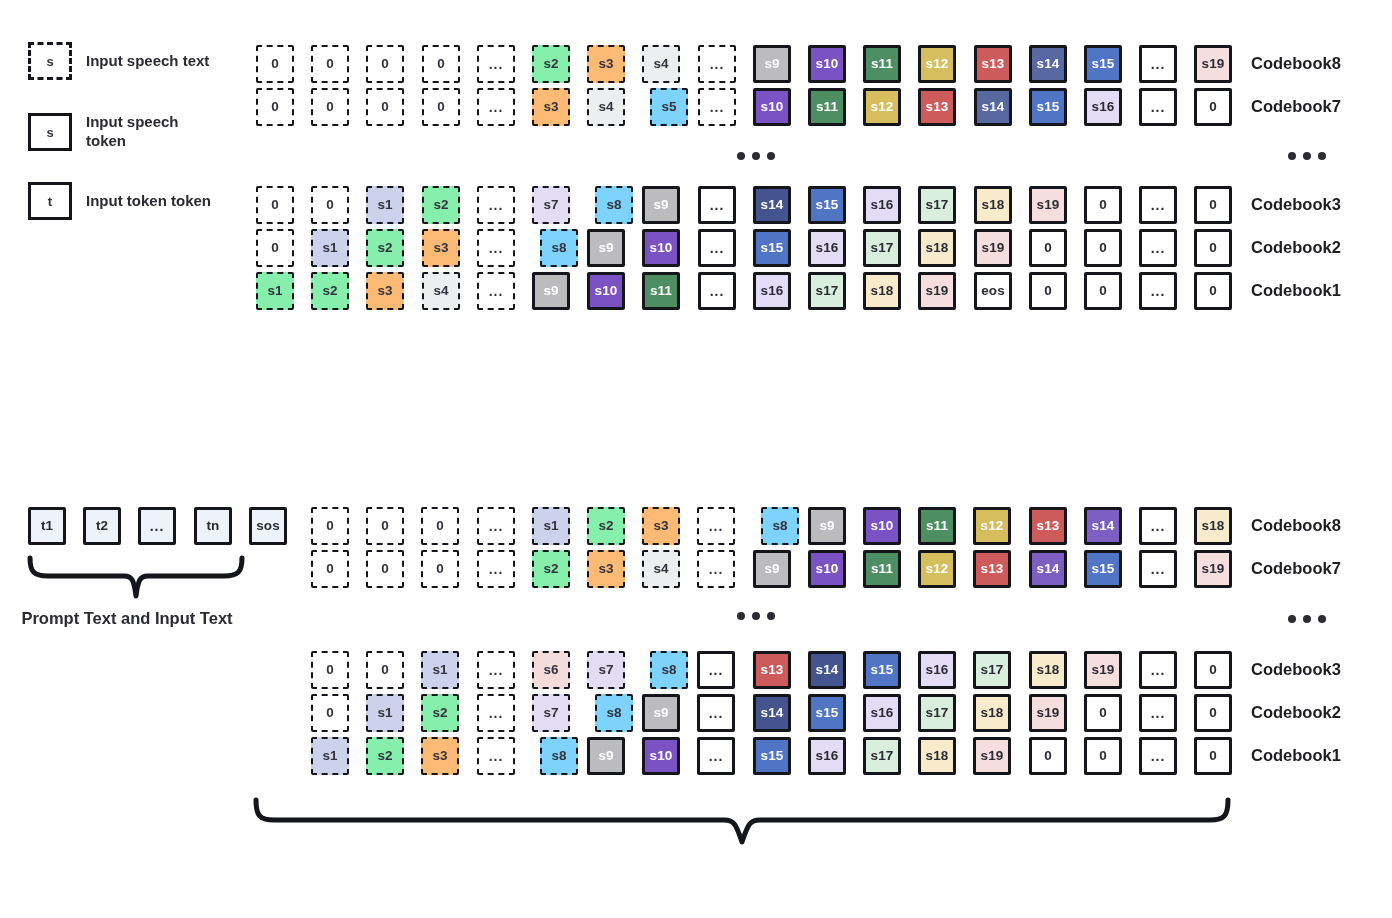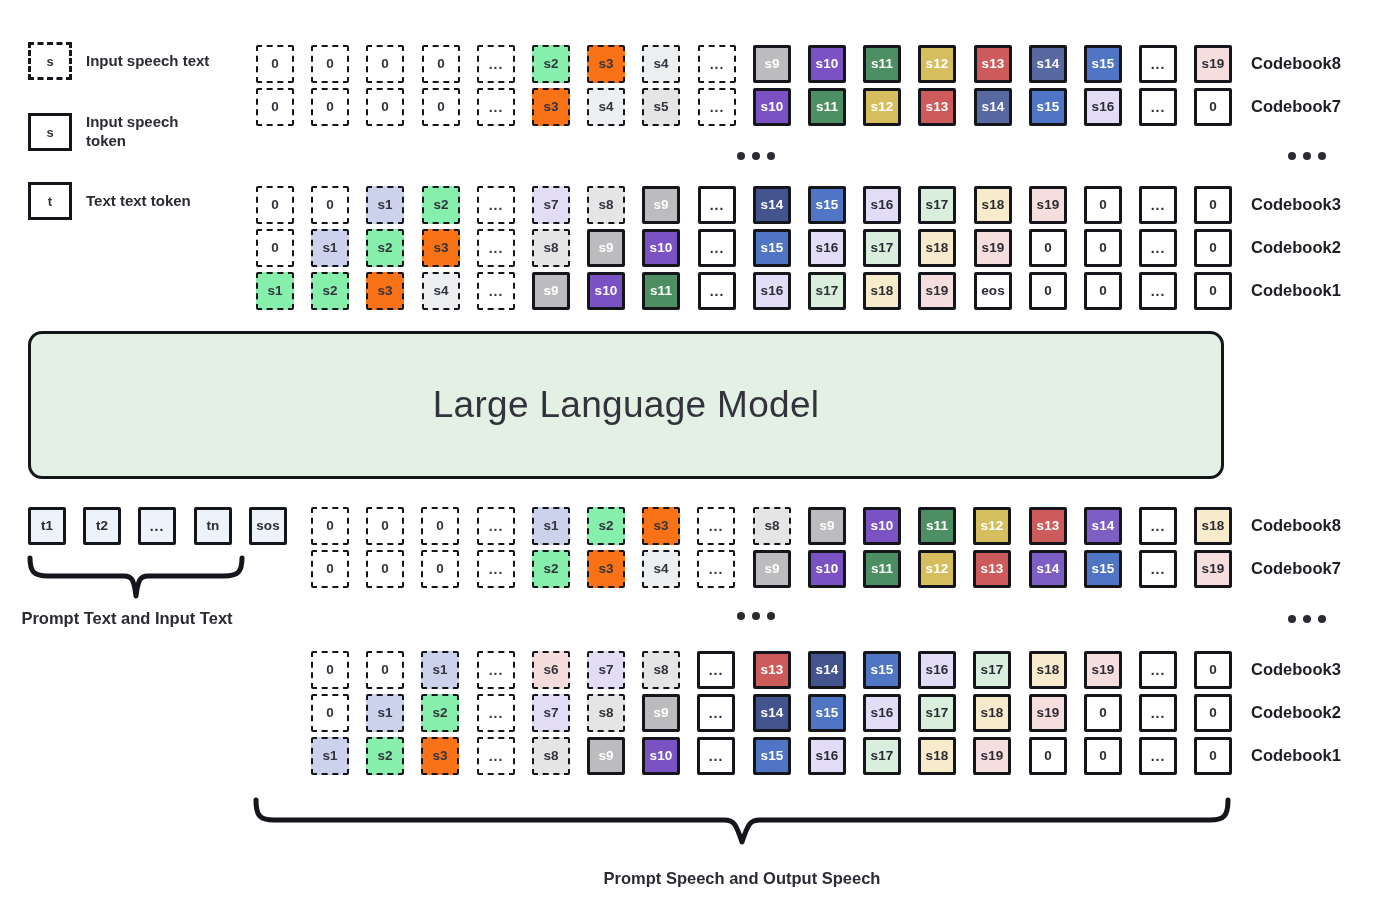--- a/index.html
+++ b/index.html
@@ -23,23 +23,23 @@
     background:#ffffff;
   }
   .cell.dashed{border:2.6px dashed #15151c;font-weight:600;color:#33333d;}
   .cell.solid{border:3px solid #15151c;}
   .cell.text{border:3px solid #15151c;background:#eef2fa;font-weight:600;color:#2b2b33;}
   .cell.ell{font-size:14px;letter-spacing:1px;font-weight:700;}
 
   
   .f-none   {background:#ffffff;}
   .f-lgreen {background:#86efac;}
-  .f-lcream {background:#f97316;}
+  .f-lcream {background:#fdba74;}
   .f-lgrey  {background:#eceef0;}
-  .f-lblue  {background:#e5e5e5;}
+  .f-lblue  {background:#7dd3fc;margin-left:8px;}
   .f-lperi  {background:#ccd2ec;}
   .f-llilac {background:#e2dcf4;}
   .f-lpink  {background:#f4dcdc;}
 
   
   .f-grey   {background:#bcbcbf;color:#ffffff;}
   .f-purple {background:#7b52c4;color:#ffffff;}
   .f-green  {background:#4d8f63;color:#ffffff;}
   .f-gold   {background:#d6be5e;color:#ffffff;}
   .f-red    {background:#ce5b5b;color:#ffffff;}
@@ -103,21 +103,21 @@
       <div class="legend-item" style="left: 28px; top: 42px;">
         <div class="legend-box dashed">s</div>
         <div class="legend-label">Input speech text</div>
       </div>
       <div class="legend-item" style="left: 28px; top: 113px;">
         <div class="legend-box solid">s</div>
         <div class="legend-label">Input speech token</div>
       </div>
       <div class="legend-item" style="left: 28px; top: 182px;">
         <div class="legend-box solid">t</div>
-        <div class="legend-label">Text text token</div>
+        <div class="legend-label">Input token token</div>
       </div>
     </div>
 
   <div id="top-grid">
       <div class="cell dashed f-none" style="left: 256px; top: 45px;">0</div>
       <div class="cell dashed f-none" style="left: 311px; top: 45px;">0</div>
       <div class="cell dashed f-none" style="left: 366px; top: 45px;">0</div>
       <div class="cell dashed f-none" style="left: 422px; top: 45px;">0</div>
       <div class="cell dashed f-none ell" style="left: 477px; top: 45px;">...</div>
       <div class="cell dashed f-lgreen" style="left: 532px; top: 45px;">s2</div>
@@ -219,23 +219,20 @@
   </div>
 
   <div id="top-labels">
       <div class="cblabel" style="top: 54px;">Codebook8</div>
       <div class="cblabel" style="top: 97px;">Codebook7</div>
       <div class="cblabel" style="top: 195px;">Codebook3</div>
       <div class="cblabel" style="top: 238px;">Codebook2</div>
       <div class="cblabel" style="top: 281px;">Codebook1</div>
     </div>
 
-  <div class="llm">
-    <span>Large Language Model</span>
-  </div>
 
   <div id="text-row">
       <div class="cell text" style="left: 28px; top: 507px;">t1</div>
       <div class="cell text" style="left: 83px; top: 507px;">t2</div>
       <div class="cell text ell" style="left: 138px; top: 507px;">...</div>
       <div class="cell text" style="left: 194px; top: 507px;">tn</div>
       <div class="cell text" style="left: 249px; top: 507px;">sos</div>
     </div>
 
   <svg class="brace" style="left:26px;top:556px;" width="220" height="44" viewBox="0 0 220 44">
@@ -346,15 +343,14 @@
       <div class="cblabel" style="top: 516px;">Codebook8</div>
       <div class="cblabel" style="top: 559px;">Codebook7</div>
       <div class="cblabel" style="top: 660px;">Codebook3</div>
       <div class="cblabel" style="top: 703px;">Codebook2</div>
       <div class="cblabel" style="top: 746px;">Codebook1</div>
     </div>
 
   <svg class="brace" style="left:252px;top:798px;" width="980" height="46" viewBox="0 0 980 46">
     <path d="M4,2 C4,18 8,22 22,22 L472,22 C482,22 484,26 490,44 C496,26 498,22 508,22 L958,22 C972,22 976,18 976,2" fill="none" stroke="#15151c" stroke-width="5" stroke-linecap="round" stroke-linejoin="round"></path>
   </svg>
-  <div class="caption" style="left:252px;top:868px;width:980px;">Prompt Speech and Output Speech</div>
 
 </div>
 
 </body></html>

